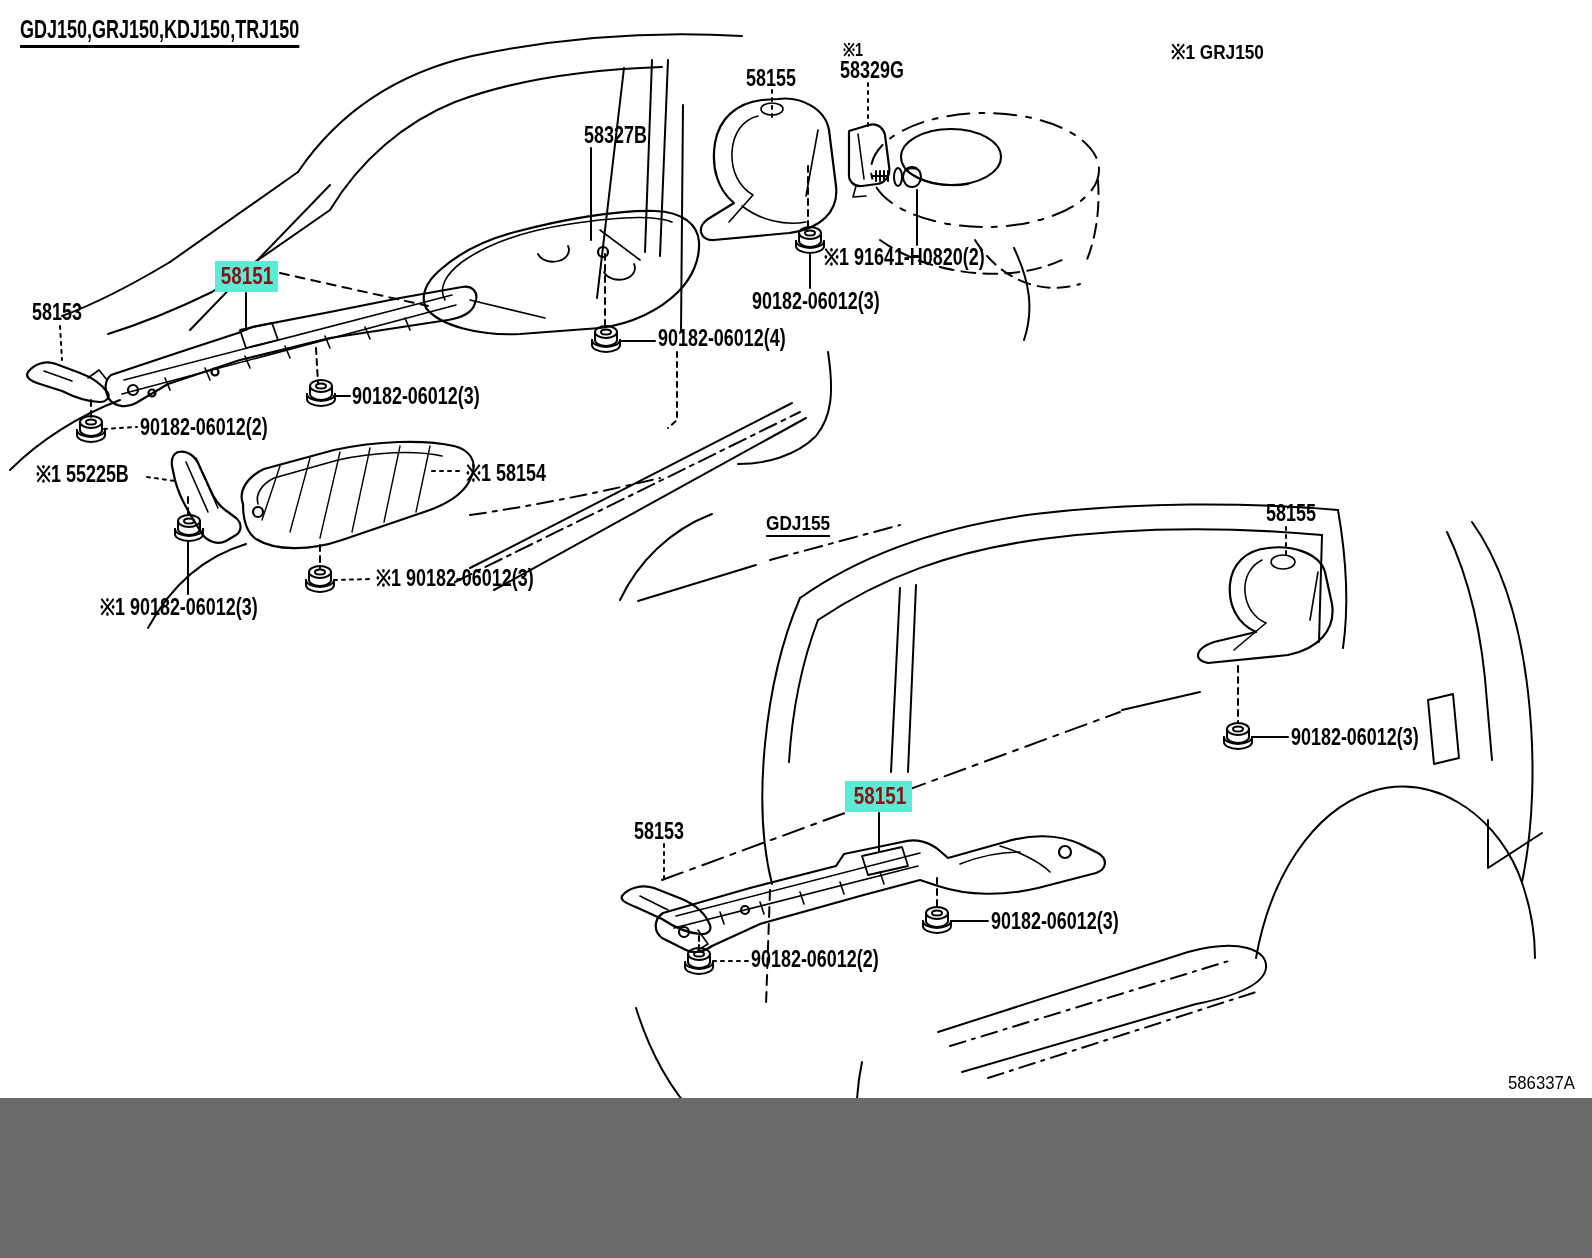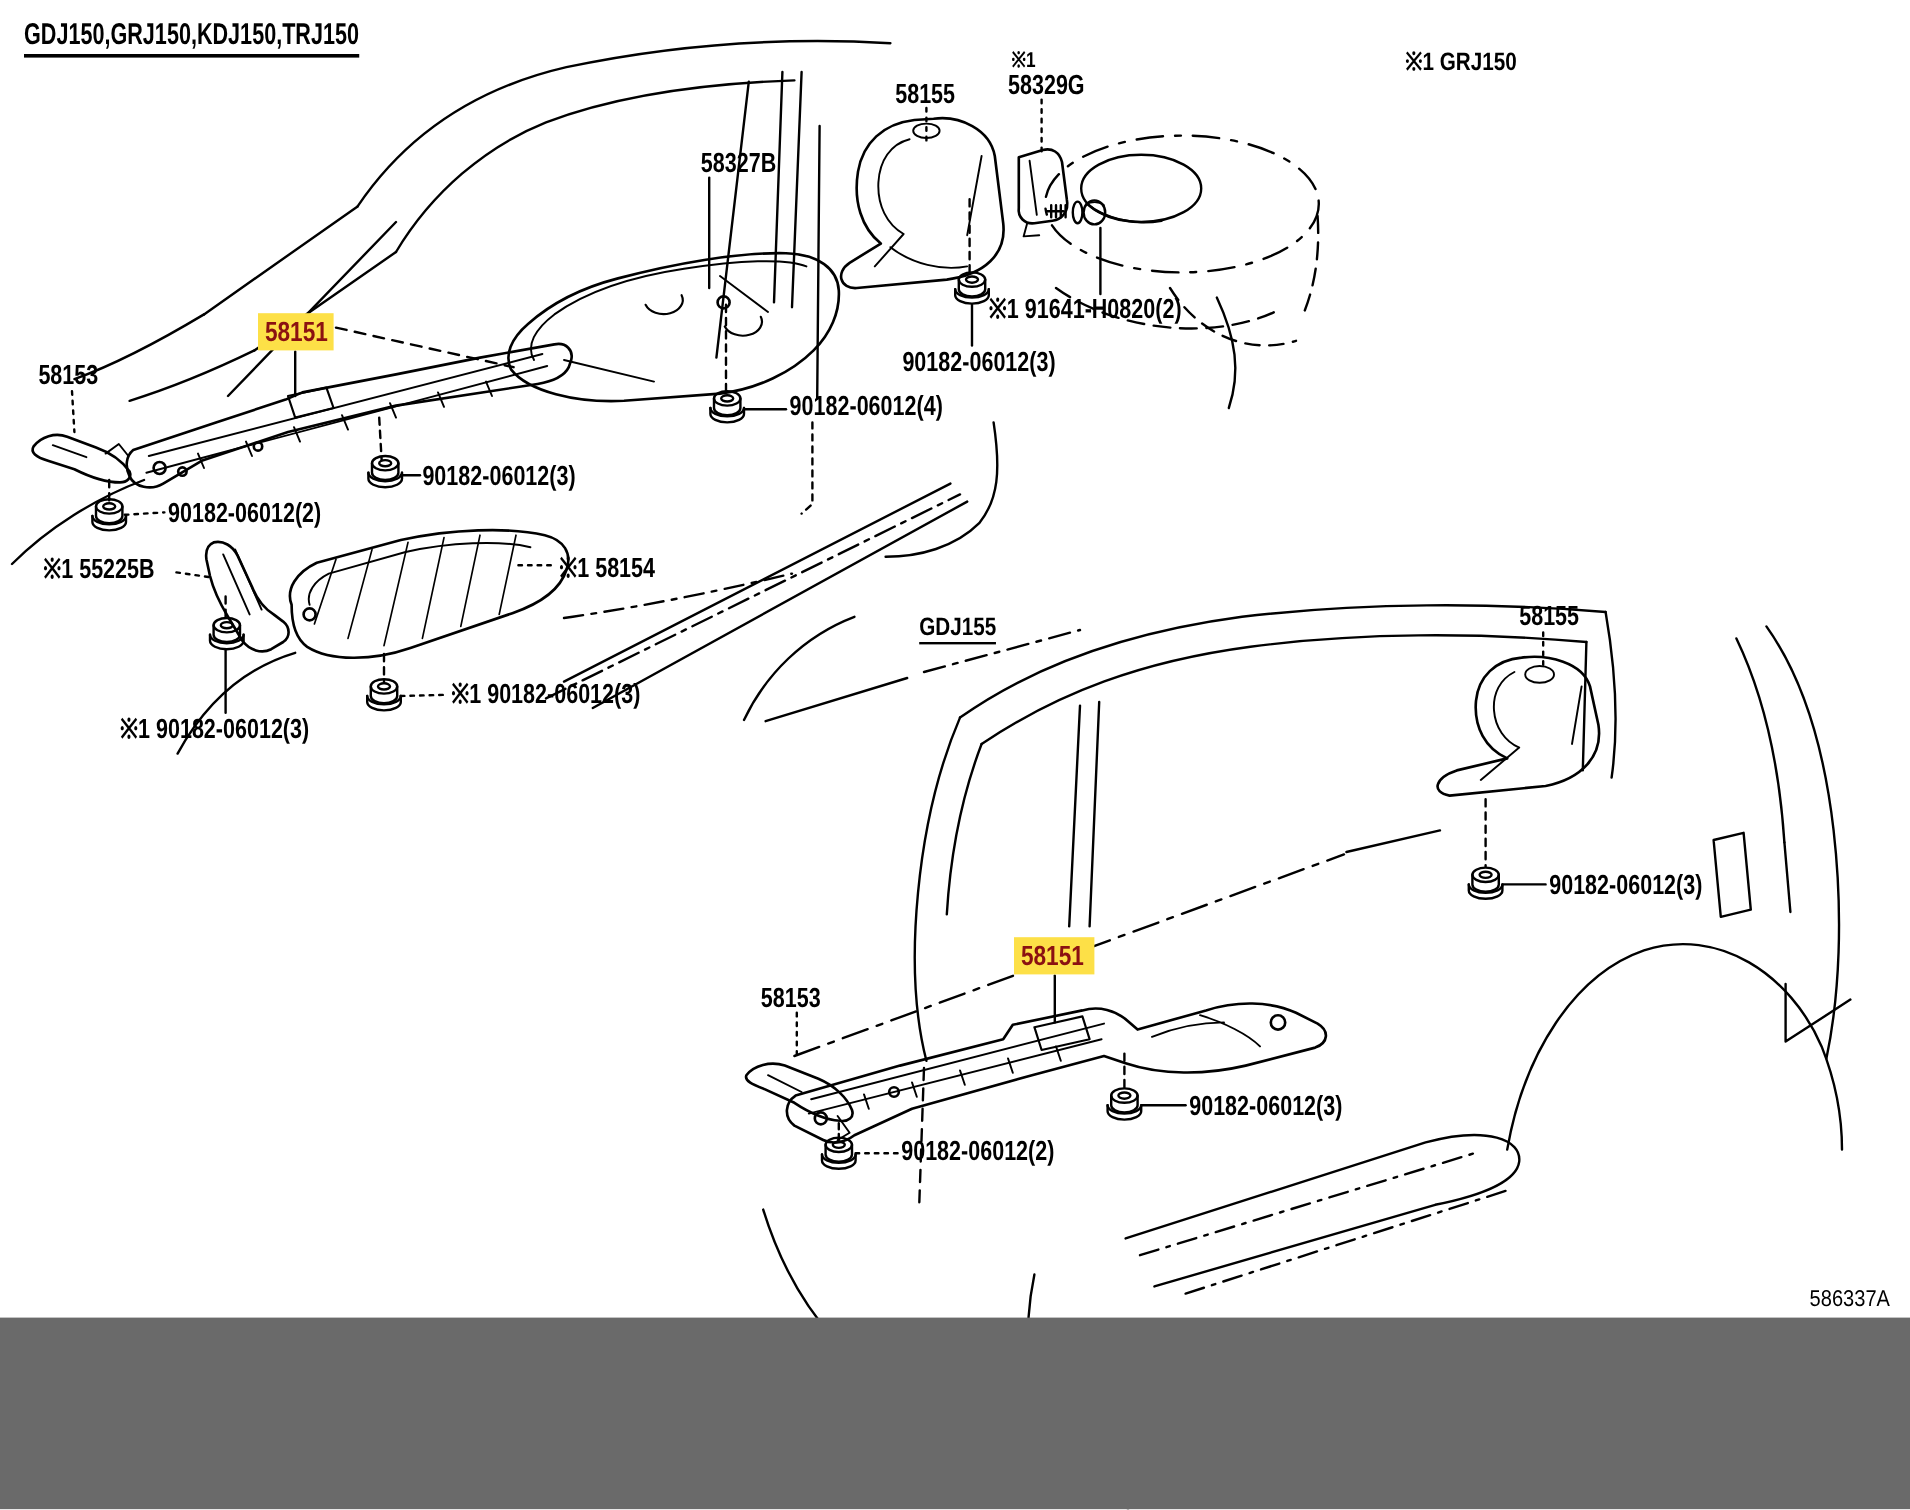--- a/index.html
+++ b/index.html
@@ -13,22 +13,22 @@
   .hdr{position:absolute;left:20px;top:17px;font:700 25px "Liberation Sans",sans-serif;line-height:1;
        transform:scaleX(0.72);transform-origin:left top;border-bottom:3px solid #000;
        padding-bottom:3px;white-space:nowrap;}
   .hdr2{position:absolute;left:766px;top:512px;font:700 21px "Liberation Sans",sans-serif;line-height:1;
         transform:scaleX(0.82);transform-origin:left top;border-bottom:2px solid #000;
         padding-bottom:2px;white-space:nowrap;}
   .vnote{position:absolute;left:1171px;top:41px;font:700 21px "Liberation Sans",sans-serif;line-height:1;
          transform:scaleX(0.82);transform-origin:left top;white-space:nowrap;}
   .code{position:absolute;left:1508px;top:1073px;font:400 19px "Liberation Sans",sans-serif;line-height:1;
         transform:scaleX(0.88);transform-origin:left top;white-space:nowrap;}
-  .hl{position:absolute;background:#fde047;color:#8b1111;font:700 23px "Liberation Sans",sans-serif;
-      line-height:31px;text-align:left;}
+  .hl{position:absolute;background:#5eead4;color:#8b1111;font:700 23px "Liberation Sans",sans-serif;
+      line-height:31px;text-align:right;}
   .hl span{display:inline-block;transform:scaleX(0.82);}
   .bar{position:absolute;left:0;top:1098px;width:1592px;height:160px;background:#6a6a6a;}
 </style>
 </head>
 <body>
 
 <div id="stage">
 
 <svg id="art" width="1592" height="1258" viewBox="0 0 1592 1258" fill="none" stroke="#000" stroke-width="2" stroke-linecap="round" stroke-linejoin="round">
 

